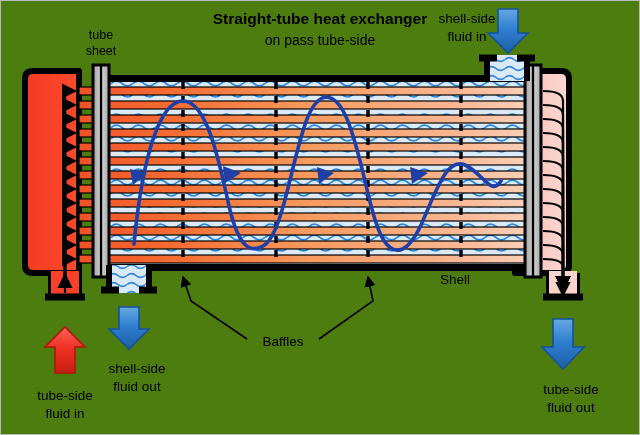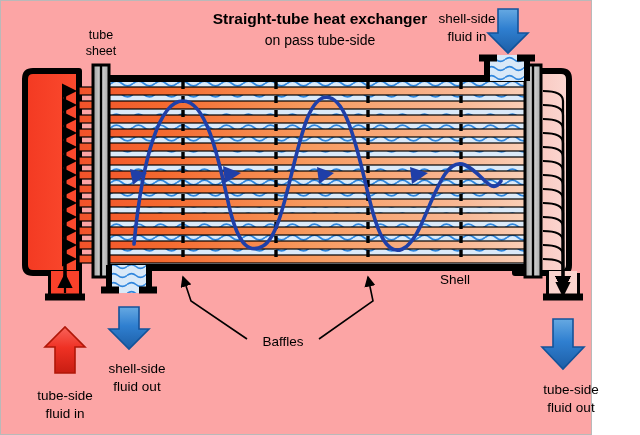--- a/index.html
+++ b/index.html
@@ -1,18 +1,18 @@
 <!DOCTYPE html>
 <html><head>
 <meta charset="utf-8">
 <style>
   html,body{margin:0;padding:0;background:#fff;}
   body{width:640px;height:435px;overflow:hidden;
        font-family:"Liberation Sans", sans-serif;}
-  #stage{position:relative;width:592px;height:435px;background:#fca5a5;
+  #stage{position:relative;width:640px;height:435px;background:#4d7c0f;
          border:1px solid #b9b9b9;box-sizing:border-box;}
   svg{display:block;}
   .lbl{font-family:"Liberation Sans", sans-serif;fill:#000;}
   .title{font-weight:bold;font-size:15.5px;}
   .subtitle{font-size:14px;}
   .cap{font-size:13.5px;}
   .cap-sm{font-size:12.5px;}
 </style>
 </head>
 <body>

